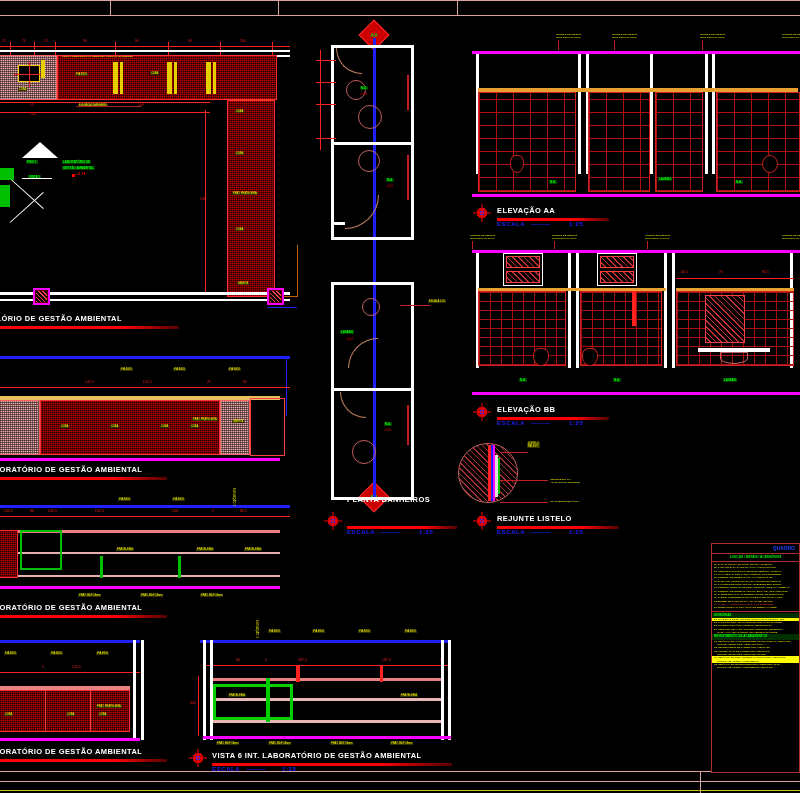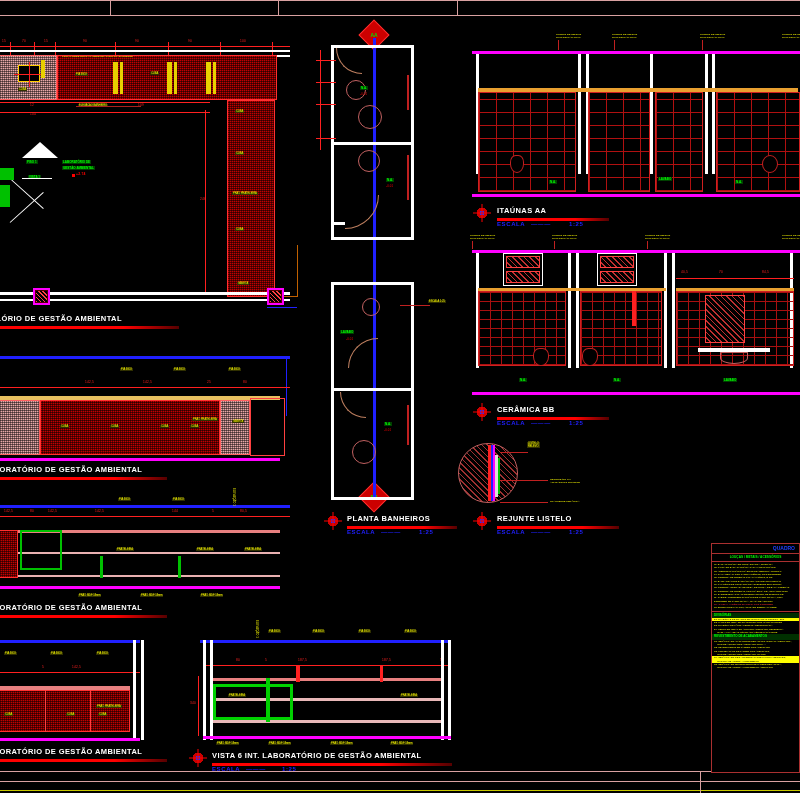--- a/index.html
+++ b/index.html
@@ -433,21 +433,21 @@
     <div class="vline" style="left:407px;top:155px;height:45px;background:#c02020;width:2px;"></div>
     <div class="vline" style="left:407px;top:405px;height:40px;background:#c02020;width:2px;"></div>
 
     <div class="tagbox" style="left:428px;top:300px;">ESCALA
 1:25</div>
     <div class="hline" style="left:400px;top:305px;width:30px;background:#c02020;"></div>
 
     <div class="callout" style="left:325px;top:513px;">
         <i></i>
       </div>
-    <div class="txt wht md" style="left:347px;top:515px;text-align:center;">PLANTA BANHEIROS</div>
+    <div class="txt wht md" style="left:347px;top:496px;text-align:center;">PLANTA BANHEIROS</div>
     <div class="titlebar" style="left:347px;top:526px;width:110px;"></div>
     <div class="txt blu scl" style="left:347px;top:529px;">ESCALA</div>
     <div class="txt blu scl" style="left:381px;top:529px;">———</div>
     <div class="txt blu scl" style="left:419px;top:529px;">1:25</div>
   </div>
 
   <div>
 
     <div class="tag" style="left:556px;top:33px;white-space:pre;">LISTELO DE RELEVO
 TIPO COPLAN 10x40</div>
@@ -483,21 +483,21 @@
 
     <div class="grnbox" style="left:549px;top:180px;">N.A.</div>
     <div class="grnbox" style="left:658px;top:177px;">LAVABO</div>
     <div class="grnbox" style="left:735px;top:180px;">N.A.</div>
 
     <div class="ln" style="left:472px;top:194px;width:328px;height:3px;background:#ff00ff;"></div>
 
     <div class="callout" style="left:474px;top:205px;">
         <i></i>
       </div>
-    <div class="txt wht md" style="left:497px;top:207px;">ITAÚNAS AA</div>
+    <div class="txt wht md" style="left:497px;top:207px;">ELEVAÇÃO AA</div>
     <div class="titlebar" style="left:497px;top:218px;width:112px;"></div>
     <div class="txt blu scl" style="left:497px;top:221px;">ESCALA</div>
     <div class="txt blu scl" style="left:531px;top:221px;">———</div>
     <div class="txt blu scl" style="left:569px;top:221px;">1:25</div>
   </div>
 
   <div>
 
     <div class="tag" style="left:470px;top:234px;white-space:pre;">LISTELO DE RELEVO
 TIPO COPLAN 10x40</div>
@@ -551,21 +551,21 @@
 
     <div class="grnbox" style="left:519px;top:378px;">N.A.</div>
     <div class="grnbox" style="left:613px;top:378px;">N.A.</div>
     <div class="grnbox" style="left:723px;top:378px;">LAVABO</div>
 
     <div class="ln" style="left:472px;top:392px;width:328px;height:3px;background:#ff00ff;"></div>
 
     <div class="callout" style="left:474px;top:404px;">
         <i></i>
       </div>
-    <div class="txt wht md" style="left:497px;top:406px;">CERÂMICA BB</div>
+    <div class="txt wht md" style="left:497px;top:406px;">ELEVAÇÃO BB</div>
     <div class="titlebar" style="left:497px;top:417px;width:112px;"></div>
     <div class="txt blu scl" style="left:497px;top:420px;">ESCALA</div>
     <div class="txt blu scl" style="left:531px;top:420px;">———</div>
     <div class="txt blu scl" style="left:569px;top:420px;">1:25</div>
   </div>
 
   <div>
     <div class="ln" style="left:458px;top:443px;width:60px;height:60px;border:1px solid #c06060;border-radius:50%;background:repeating-linear-gradient(45deg,#a03030 0 1px,#000 1px 4px);"></div>
 
     <div class="ln" style="left:488px;top:445px;width:3px;height:56px;background:#ff2020;"></div>

